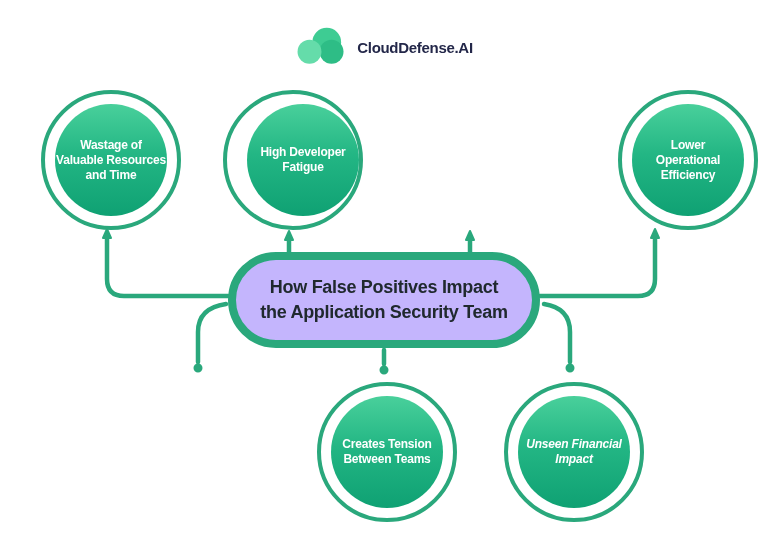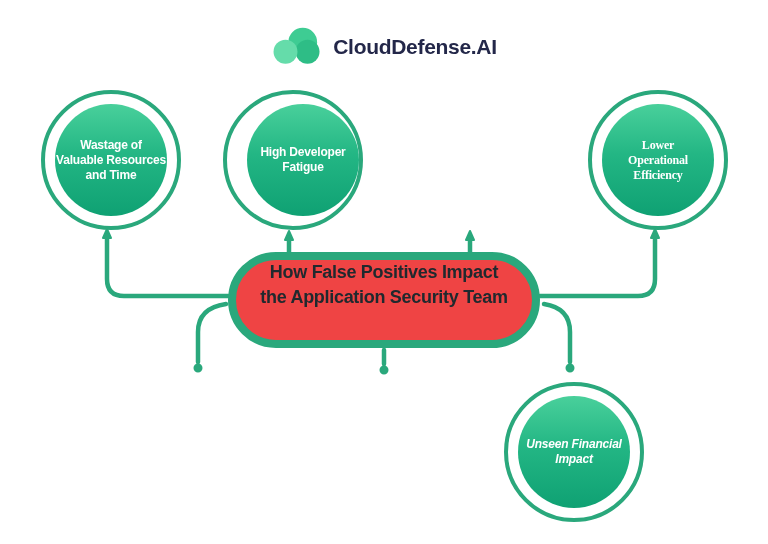--- a/index.html
+++ b/index.html
@@ -20,21 +20,21 @@
     position: absolute;
     top: 24px;
     left: 0;
     width: 768px;
     display: flex;
     justify-content: center;
     align-items: center;
     gap: 10px;
   }
   .logo-text {
-    font-size: 21px;
+    font-size: 15px;
     font-weight: bold;
     color: #232749;
     letter-spacing: -0.3px;
   }
 
   
   .connectors {
     position: absolute;
     inset: 0;
     z-index: 1;
@@ -67,36 +67,37 @@
     color: #ffffff;
     font-size: 12px;
     line-height: 15px;
     font-weight: bold;
     letter-spacing: -0.2px;
     white-space: pre-line;
   }
   .n1 { left: 41px;  top: 90px; justify-content: center; }
   .n2 { left: 223px; top: 90px; justify-content: flex-end; }
   .n3 { left: 404px; top: 90px; }
-  .n4 { left: 588px; top: 90px; font-family: Liberation Serif, serif; }
+  .n4 { left: 618px; top: 90px; }
   .n5 { left: 132px; top: 382px; }
   .n6 { left: 317px; top: 382px; }
   .n7 { left: 504px; top: 382px; font-style: italic; }
 
   
   .pill {
     position: absolute;
     left: 228px;
     top: 252px;
     width: 296px;
     height: 80px;
-    background: #ef4444;
+    background: #c4b5fd;
     border: 8px solid #2aa87c;
     border-radius: 48px;
     display: flex;
+    align-items: center;
     justify-content: center;
     text-align: center;
     z-index: 2;
   }
   .pill-title {
     font-size: 18px;
     line-height: 25px;
     font-weight: bold;
     color: #20292e;
     letter-spacing: -0.3px;
@@ -166,20 +167,26 @@
 Operational
 Efficiency</span>
     </div>
   </div>
 
   <div class="pill">
     <span class="pill-title">How False Positives Impact
 the Application Security Team</span>
   </div>
 
+  <div class="node n6">
+    <div class="node-inner">
+      <span class="node-label">Creates Tension
+Between Teams</span>
+    </div>
+  </div>
   <div class="node n7">
     <div class="node-inner">
       <span class="node-label">Unseen Financial
 Impact</span>
     </div>
   </div>
 
 </div>
 
 </body></html>

